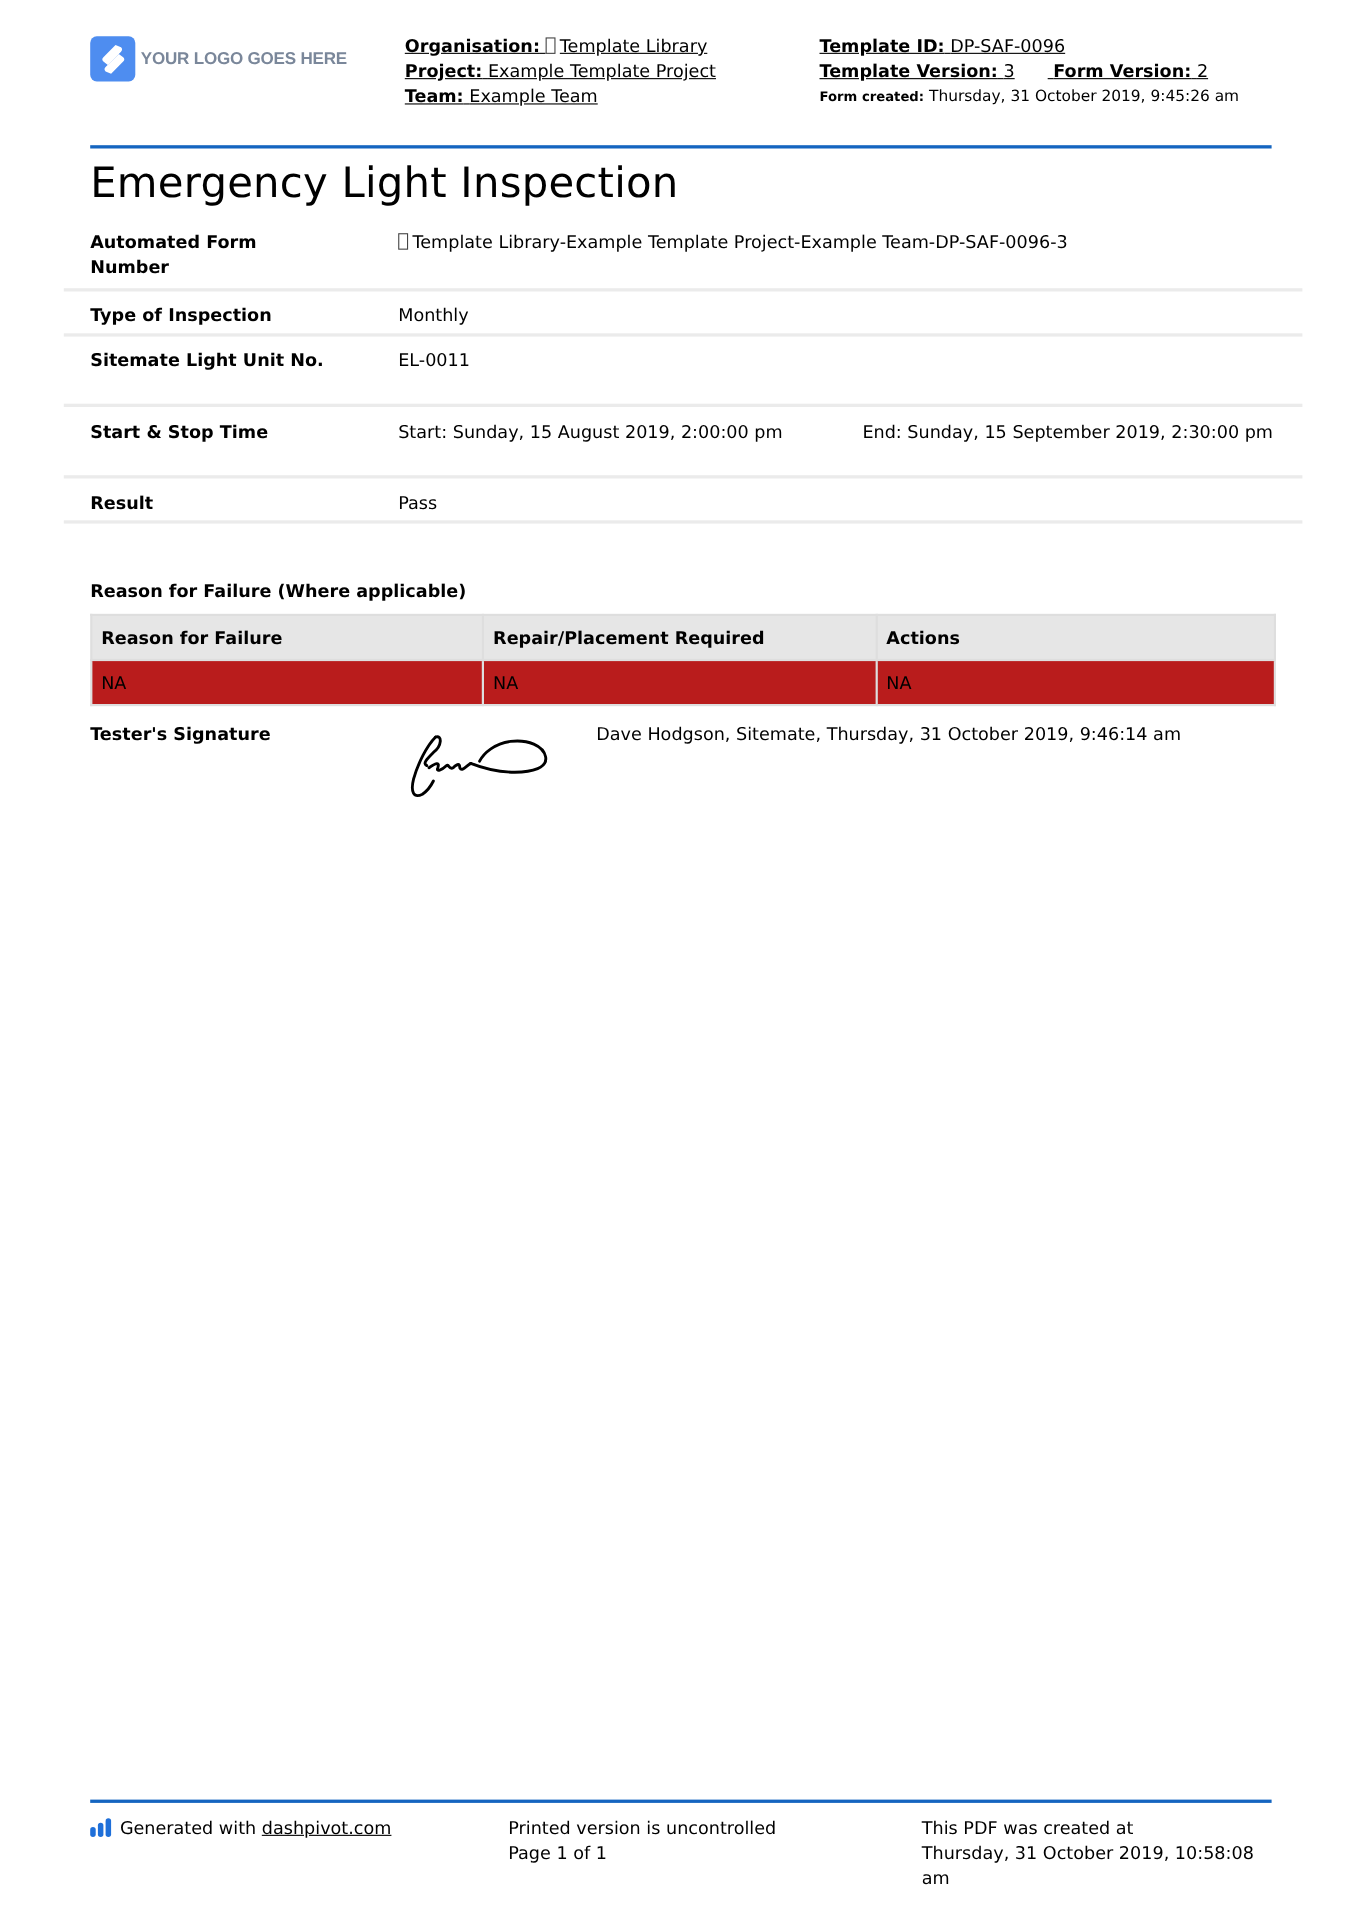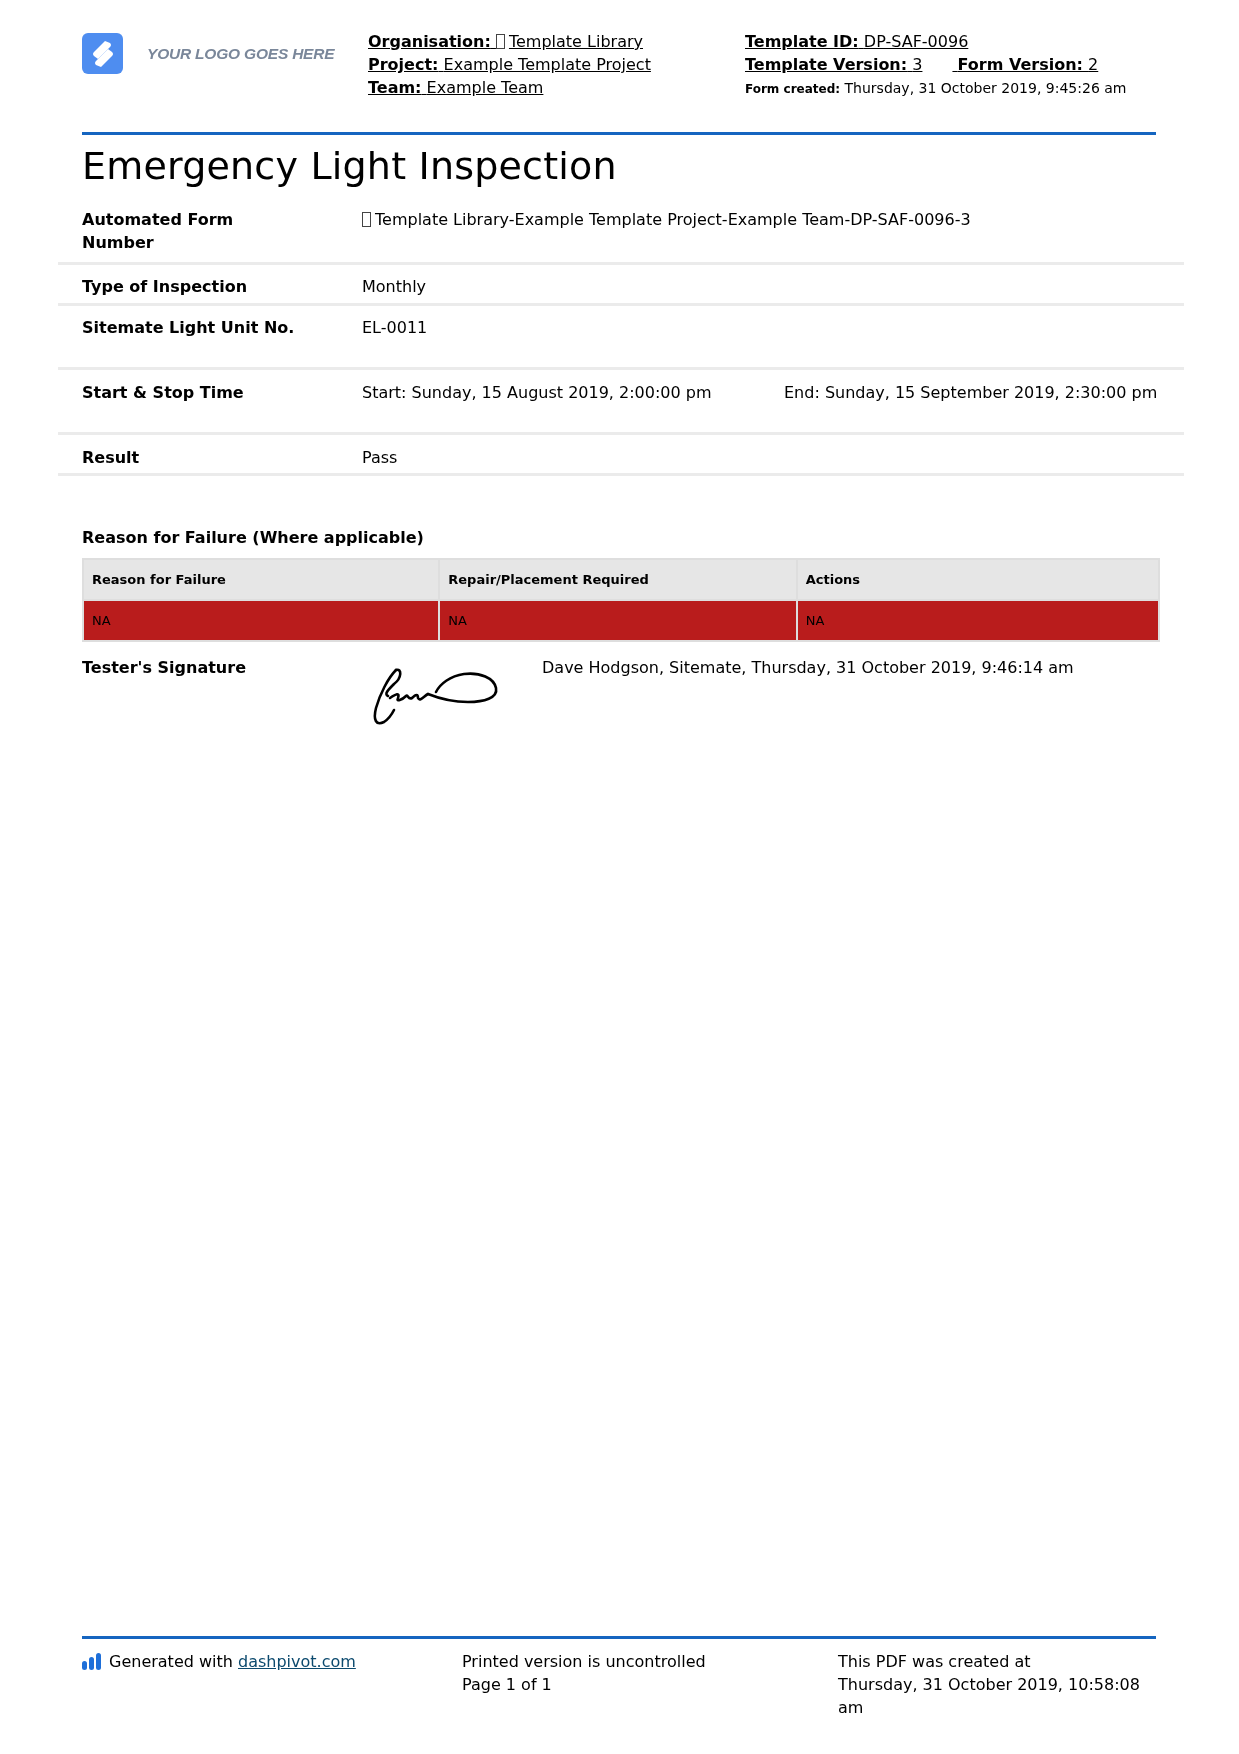--- a/index.html
+++ b/index.html
@@ -15,22 +15,22 @@
   b, .bold { font-weight: bold; }
 
   
   .header { position: absolute; left: 82px; top: 30px; width: 1074px; height: 92px; }
   .logo { position: absolute; left: 0; top: 3px; display: flex; align-items: center; }
   .logo-icon {
     width: 41px; height: 41px; border-radius: 6px; background: #4e8df0;
     display: flex; align-items: center; justify-content: center;
   }
   .logo-text {
-    margin-left: 24px; font-family: "Liberation Sans", sans-serif; font-weight: bold;
-    font-style: italic; color: #7a879a; font-size: 15.5px; letter-spacing: -0.2px;
+    margin-left: 5px; font-family: "Liberation Sans", sans-serif; font-weight: bold;
+    color: #7a879a; font-size: 15.5px; letter-spacing: -0.2px;
   }
   .meta-col { position: absolute; top: 0; font-size: 16px; line-height: 23px; }
   .meta-col.mid { left: 286px; width: 360px; }
   .meta-col.right { left: 663px; width: 420px; }
   .meta-line { white-space: nowrap; text-decoration: underline; }
   .gap { display: inline-block; width: 30px; }
   .wrap-small { font-size: 14px; line-height: 24px; white-space: normal; }
 
   .rule-top { position: absolute; left: 82px; top: 132px; width: 1074px; height: 3px; background: #1565c0; }
 
@@ -58,41 +58,41 @@
 
   .section-label { position: absolute; left: 82px; top: 526px; font-weight: bold; }
 
   
   .fail-table {
     position: absolute; left: 82px; top: 558px; width: 1078px;
     border-collapse: collapse; border: 2px solid #dedede;
   }
   .fail-table th, .fail-table td {
     border: 2px solid #dedede; text-align: left; padding: 0 8px; height: 41px;
-    font-size: 13px; vertical-align: middle;
+    font-size: 16px; vertical-align: middle;
   }
   .fail-table th { background: #e6e6e6; font-weight: bold; }
   .fail-table td { background: #b91c1c; font-weight: normal; }
   .col1 { width: 357px; } .col2 { width: 358px; } .col3 { width: 363px; }
 
   
   .sig-label { position: absolute; left: 82px; top: 656px; font-weight: bold; }
   .sig-image { position: absolute; left: 368px; top: 664px; width: 134px; height: 66px; }
   .sig-meta { position: absolute; left: 542px; top: 656px; }
 
   
   .rule-bottom { position: absolute; left: 82px; top: 1636px; width: 1074px; height: 3px; background: #1565c0; }
   .footer { position: absolute; left: 82px; top: 1650px; width: 1100px; font-size: 16px; line-height: 23px; }
   .foot-col { position: absolute; top: 0; }
   .foot-col.a { left: 0; display: flex; align-items: center; }
   .foot-col.b { left: 380px; }
   .foot-col.c { left: 756px; width: 330px; }
   .dp-icon { display: flex; align-items: flex-end; gap: 2px; margin-right: 8px; height: 17px; }
   .dp-icon span { display: block; width: 5px; background: #1e6fd9; border-radius: 3px; }
-  .link { color: #0c4a6e; text-decoration: underline; }
+  .link { color: #000000; text-decoration: underline; }
 </style>
 </head>
 <body>
 
 <div class="header">
   <div class="logo">
     <div class="logo-icon">
       <svg width="26" height="30" viewBox="0 0 26 30">
         <path d="M15 2 L4 13 Q2 15 4 17 L8 20 L20 8 Q22 6 20 4 Z" fill="#ffffff"></path>
         <path d="M11 28 L22 17 Q24 15 22 13 L18 10 L6 22 Q4 24 6 26 Z" fill="#ffffff"></path>

